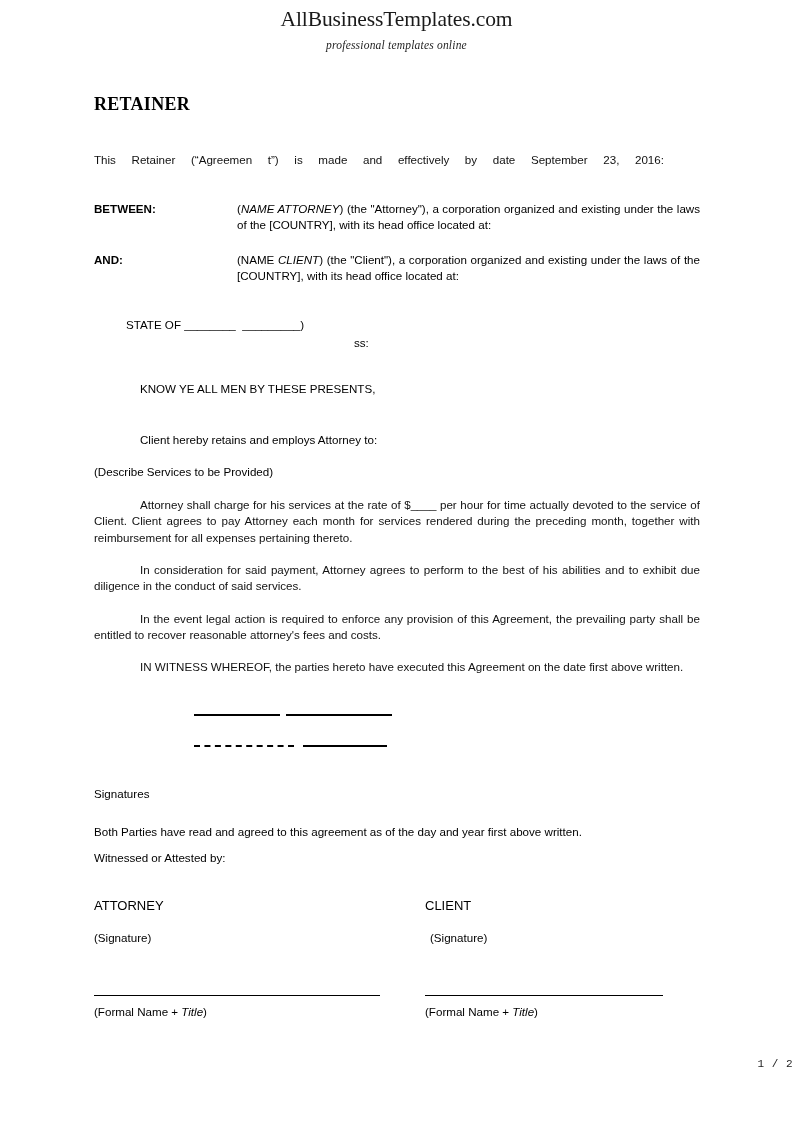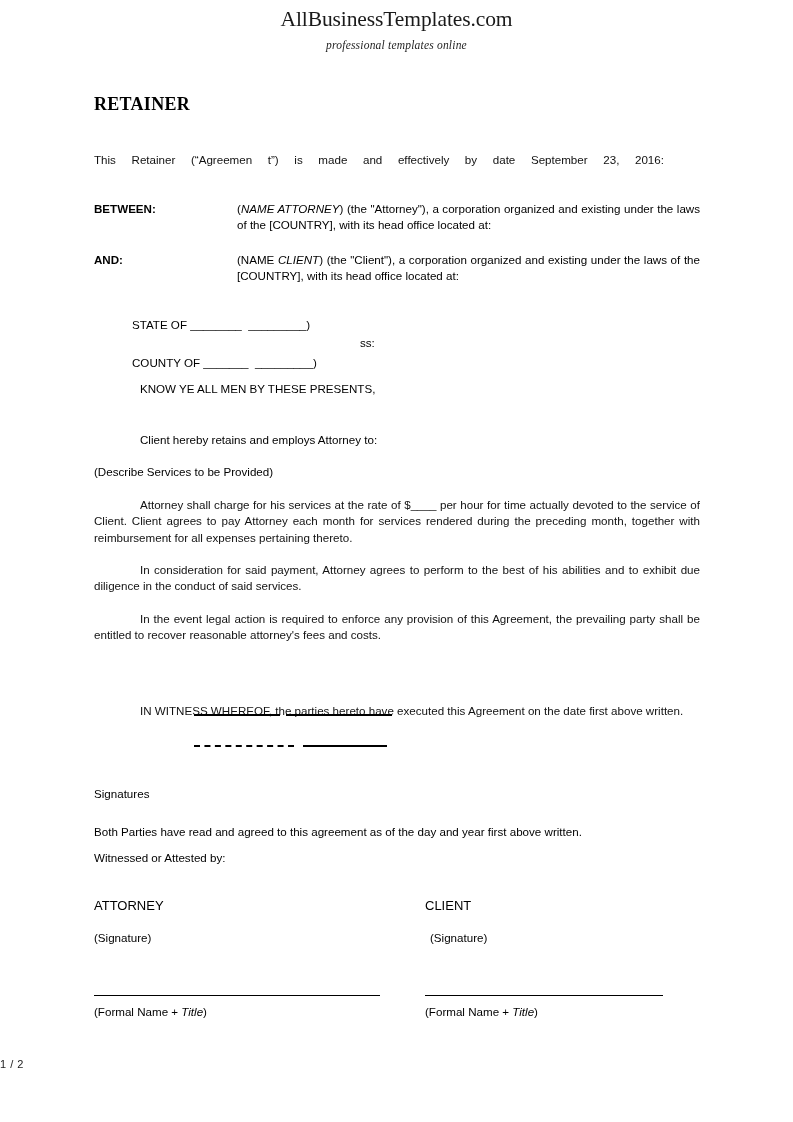--- a/index.html
+++ b/index.html
@@ -105,21 +105,21 @@
     font-size: 11.6px;
     line-height: 16.3px;
     text-align: justify;
   }
   .party-row.between { top: 201px; }
   .party-row.and { top: 252px; }
 
   
   .venue {
     position: absolute;
-    left: 38px;
+    left: 32px;
     top: 315px;
     width: 560px;
     font-size: 11.6px;
     line-height: 19px;
   }
   .venue .ss {
     position: absolute;
     left: 228px;
     top: 18px;
     font-size: 11.6px;
@@ -170,21 +170,20 @@
     top: 611px;
     width: 606px;
     text-indent: 46px;
   }
   .para.witness {
     position: absolute;
     left: 0;
     top: 659px;
     width: 606px;
     text-indent: 46px;
-    margin-top: 44px;
   }
 
   
   .rule-row {
     position: absolute;
     left: 0;
     font-family: "Liberation Sans", sans-serif;
     font-size: 11.6px;
     line-height: 16px;
     white-space: pre;
@@ -268,22 +267,22 @@
   }
 
   i, .i { font-style: italic; }
 
   
   .footer {
     position: absolute;
     left: 0;
     top: 1058px;
     width: 793px;
-    text-align: left;
-    font-family: Liberation Sans, sans-serif;
+    text-align: right;
+    font-family: Liberation Mono, monospace;
     font-size: 11px;
     color: #222;
     letter-spacing: 0.5px;
   }
 </style>
 </head>
 <body>
 
 <div class="page">
 
@@ -304,21 +303,20 @@
     </div>
 
     <div class="party-row and">
       <div class="label">AND:</div>
       <div class="value"><span>(NAME </span><i>CLIENT</i><span>) (the "Client"), a corporation organized and existing under the  laws of the [COUNTRY], with its head office located at:</span></div>
     </div>
 
     <div class="venue">
       <div><span>STATE OF</span> <span>________</span>&nbsp; <span>_________</span><span>)</span></div>
       <div class="ss">ss:</div>
-      <div class="line2"><span>COUNTY OF</span> <span>_______</span>&nbsp; <span>_________</span><span>)</span></div>
     </div>
 
     <div class="know-ye">KNOW YE ALL MEN BY THESE PRESENTS,</div>
 
     <div class="retains">Client hereby retains and employs Attorney to:</div>
     <div class="describe">(Describe Services to be Provided)</div>
 
     <div class="para rate">Attorney shall charge for his services at the rate of $____ per hour for time actually devoted  to  the service of Client.   Client agrees to pay Attorney each month for services rendered during the preceding month, together with reimbursement for all expenses pertaining thereto.</div>
     <div class="para consideration">In consideration for said payment, Attorney agrees to perform to the best of his abilities and to exhibit due diligence in the conduct of said services.</div>
     <div class="para legal-action">In the event legal action is required to enforce any provision of this Agreement,  the prevailing party shall be entitled to recover reasonable attorney's fees and costs.</div>

